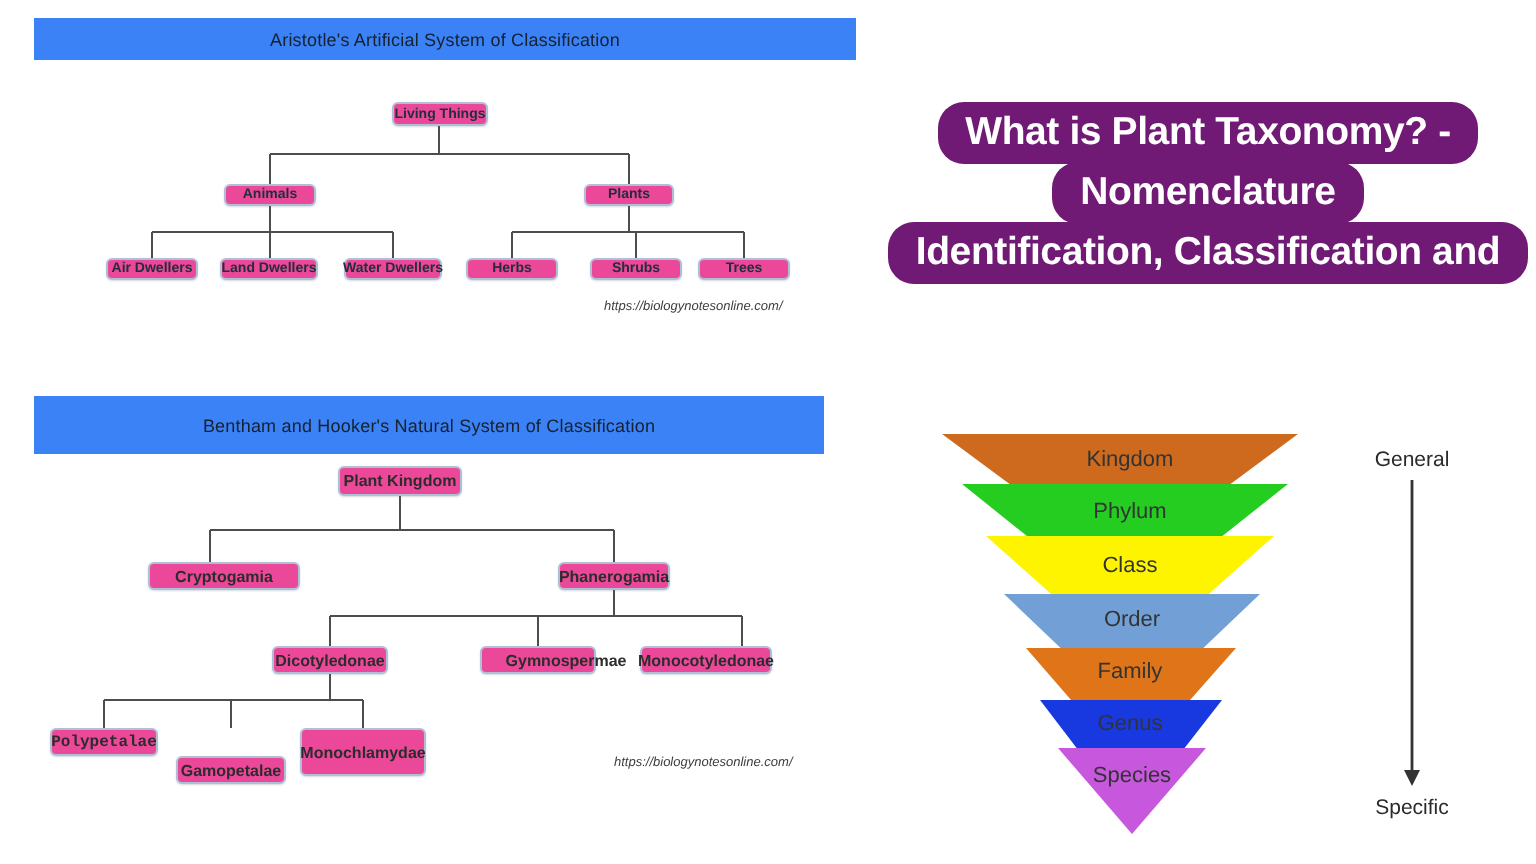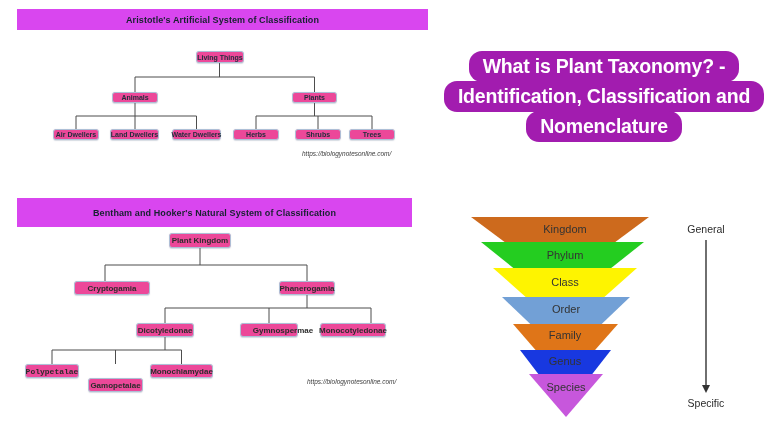--- a/index.html
+++ b/index.html
@@ -2,42 +2,42 @@
 <html><head>
 <meta charset="utf-8">
 <style>
   html,body{margin:0;padding:0;background:#fff;}
   .canvas{
     position:relative;width:768px;height:432px;overflow:hidden;background:#ffffff;
     font-family:"Liberation Sans",sans-serif;
   }
   
   .banner{
-    position:absolute;background:#d946ef;display:flex;align-items:center;justify-content:center;
-    font-size:9px;font-weight:bold;color:#17212f;letter-spacing:0.1px;
+    position:absolute;background:#3b82f6;display:flex;align-items:center;justify-content:center;
+    font-size:9px;font-weight:normal;color:#17212f;letter-spacing:0.1px;
   }
   
   .node{
     position:absolute;background:#ec4899;border:1px solid #aebfd6;border-radius:3px;
     display:flex;align-items:center;justify-content:center;
     font-size:7px;font-weight:bold;color:#232e3c;box-sizing:border-box;white-space:nowrap;
     box-shadow:0 0.5px 1px rgba(90,110,140,0.25);
   }
   .node.lg{font-size:8px;font-weight:600;color:#2c2c2c;}
   .connectors{position:absolute;left:0;top:0;}
   .src{
     position:absolute;font-size:6.5px;font-style:italic;color:#3d3d3d;white-space:nowrap;
   }
   
   .heading{
     position:absolute;left:436px;top:51px;width:336px;
     display:flex;flex-direction:column;align-items:center;
   }
   .heading .hl{
-    background:#a21caf;color:#ffffff;border-radius:13px;
+    background:#701a75;color:#ffffff;border-radius:13px;
     height:31px;line-height:31px;padding:0 14px;margin-top:-1px;
     font-size:19.5px;font-weight:bold;letter-spacing:-0.2px;white-space:nowrap;
   }
   .heading .hl:first-child{margin-top:0;}
   
   .funnel{position:absolute;left:440px;top:200px;}
   .funnel text{font-family:"Liberation Sans",sans-serif;}
   .lvl-label{font-size:11px;font-weight:500;fill:#333333;}
   .scale-label{font-size:10.5px;fill:#2b2b2b;}
 </style>
@@ -78,29 +78,29 @@
     </svg>
 
     <div class="node lg" style="left:169px;top:233px;width:62px;height:15px;">Plant Kingdom</div>
     <div class="node lg" style="left:74px;top:281px;width:76px;height:14px;text-align:center;">Cryptogamia</div>
     <div class="node lg" style="left:279px;top:281px;width:56px;height:14px;">Phanerogamia</div>
     <div class="node lg" style="left:136px;top:323px;width:58px;height:14px;">Dicotyledonae</div>
     <div class="node lg" style="left:240px;top:323px;width:58px;height:14px;padding-left:28px;">Gymnospermae</div>
     <div class="node lg" style="left:320px;top:323px;width:66px;height:14px;">Monocotyledonae</div>
     <div class="node lg" style="left:25px;top:364px;width:54px;height:14px;font-family:Liberation Mono, monospace;">Polypetalae</div>
     <div class="node lg" style="left:88px;top:378px;width:55px;height:14px;">Gamopetalae</div>
-    <div class="node lg" style="left:150px;top:364px;width:63px;height:14px;">Monochlamydae</div>
+    <div class="node lg" style="left:150px;top:364px;width:63px;height:24px;">Monochlamydae</div>
 
     <div class="src" style="left:307px;top:378px;">https://biologynotesonline.com/</div>
   </div>
 
   <div class="heading">
     <div class="hl">What is Plant Taxonomy? -</div>
+    <div class="hl">Nomenclature</div>
     <div class="hl">Identification, Classification and</div>
-    <div class="hl">Nomenclature</div>
   </div>
 
   <svg class="funnel" width="328" height="232" viewBox="440 200 328 232">
     <polygon points="471,217 649,217 560,283" fill="#cd6a1d"></polygon>
     <polygon points="481,242 644,242 562,307" fill="#24cd20"></polygon>
     <polygon points="493,268 637,268 565,332" fill="#fef400"></polygon>
     <polygon points="502,297 630,297 566,358" fill="#72a0d6"></polygon>
     <polygon points="513,324 618,324 565,384" fill="#df7518"></polygon>
     <polygon points="520,350 611,350 565,409" fill="#1838e0"></polygon>
     <polygon points="529,374 603,374 566,417" fill="#c757dc"></polygon>

